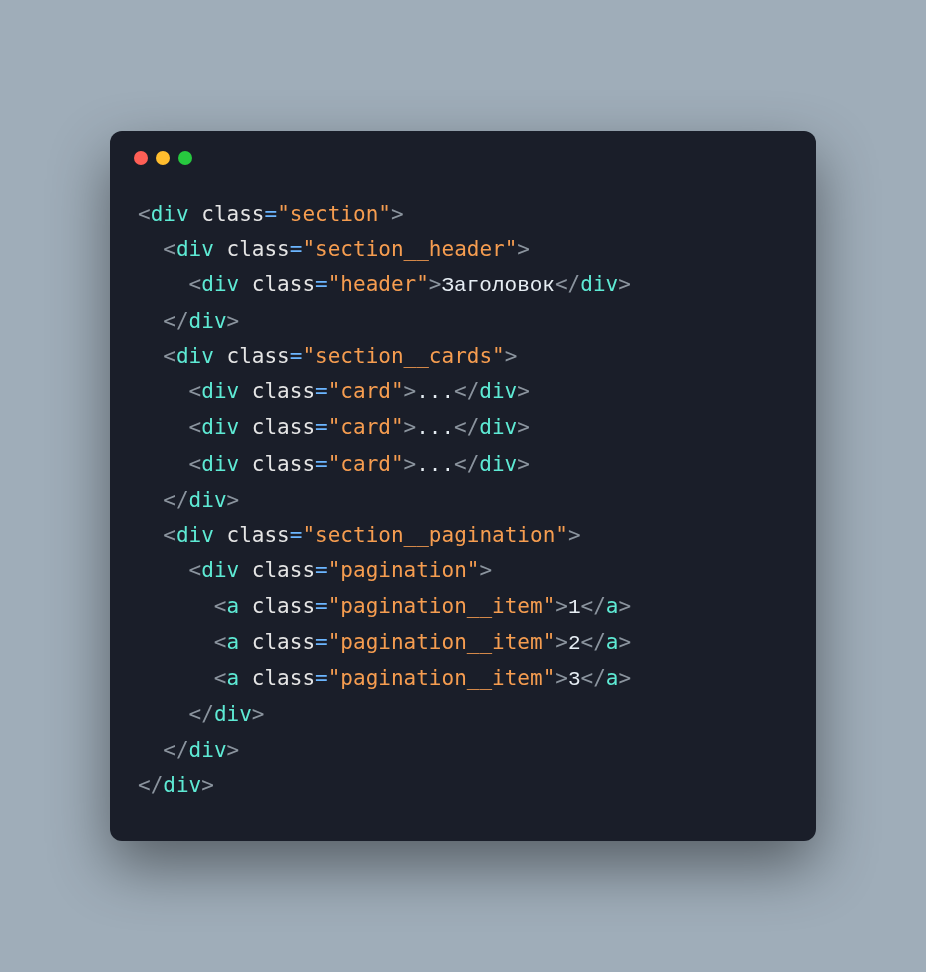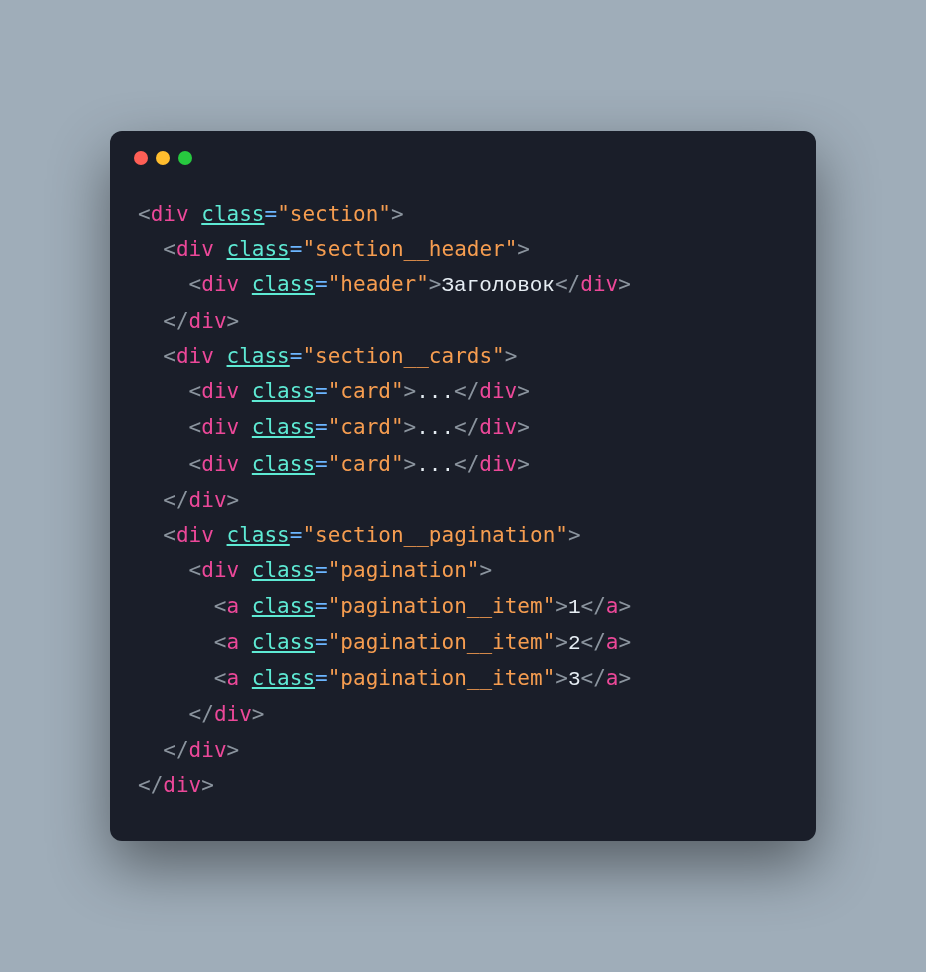--- a/index.html
+++ b/index.html
@@ -37,22 +37,22 @@
     .yellow { background: #ffbd2e; }
     .green { background: #27c93f; }
     .code-area {
       padding: 24px 28px 38px 28px;
       font-size: 21px;
       line-height: 1.68;
       white-space: pre;
       color: #d4d4d4;
     }
     .bracket { color: #8b949e; }
-    .tag { color: #ec4899; }
-    .attr { color: #5eead4; text-decoration: underline; }
+    .tag { color: #5eead4; }
+    .attr { color: #e5e5e5; }
     .eq { color: #6cb6ff; }
     .string { color: #f69d50; }
     .text { color: #e6edf3; font-family: Liberation Mono, monospace; }
   </style>
 </head>
 <body>
 
 <div class="window">
   <div class="titlebar">
     <div class="traffic-light red"></div>

